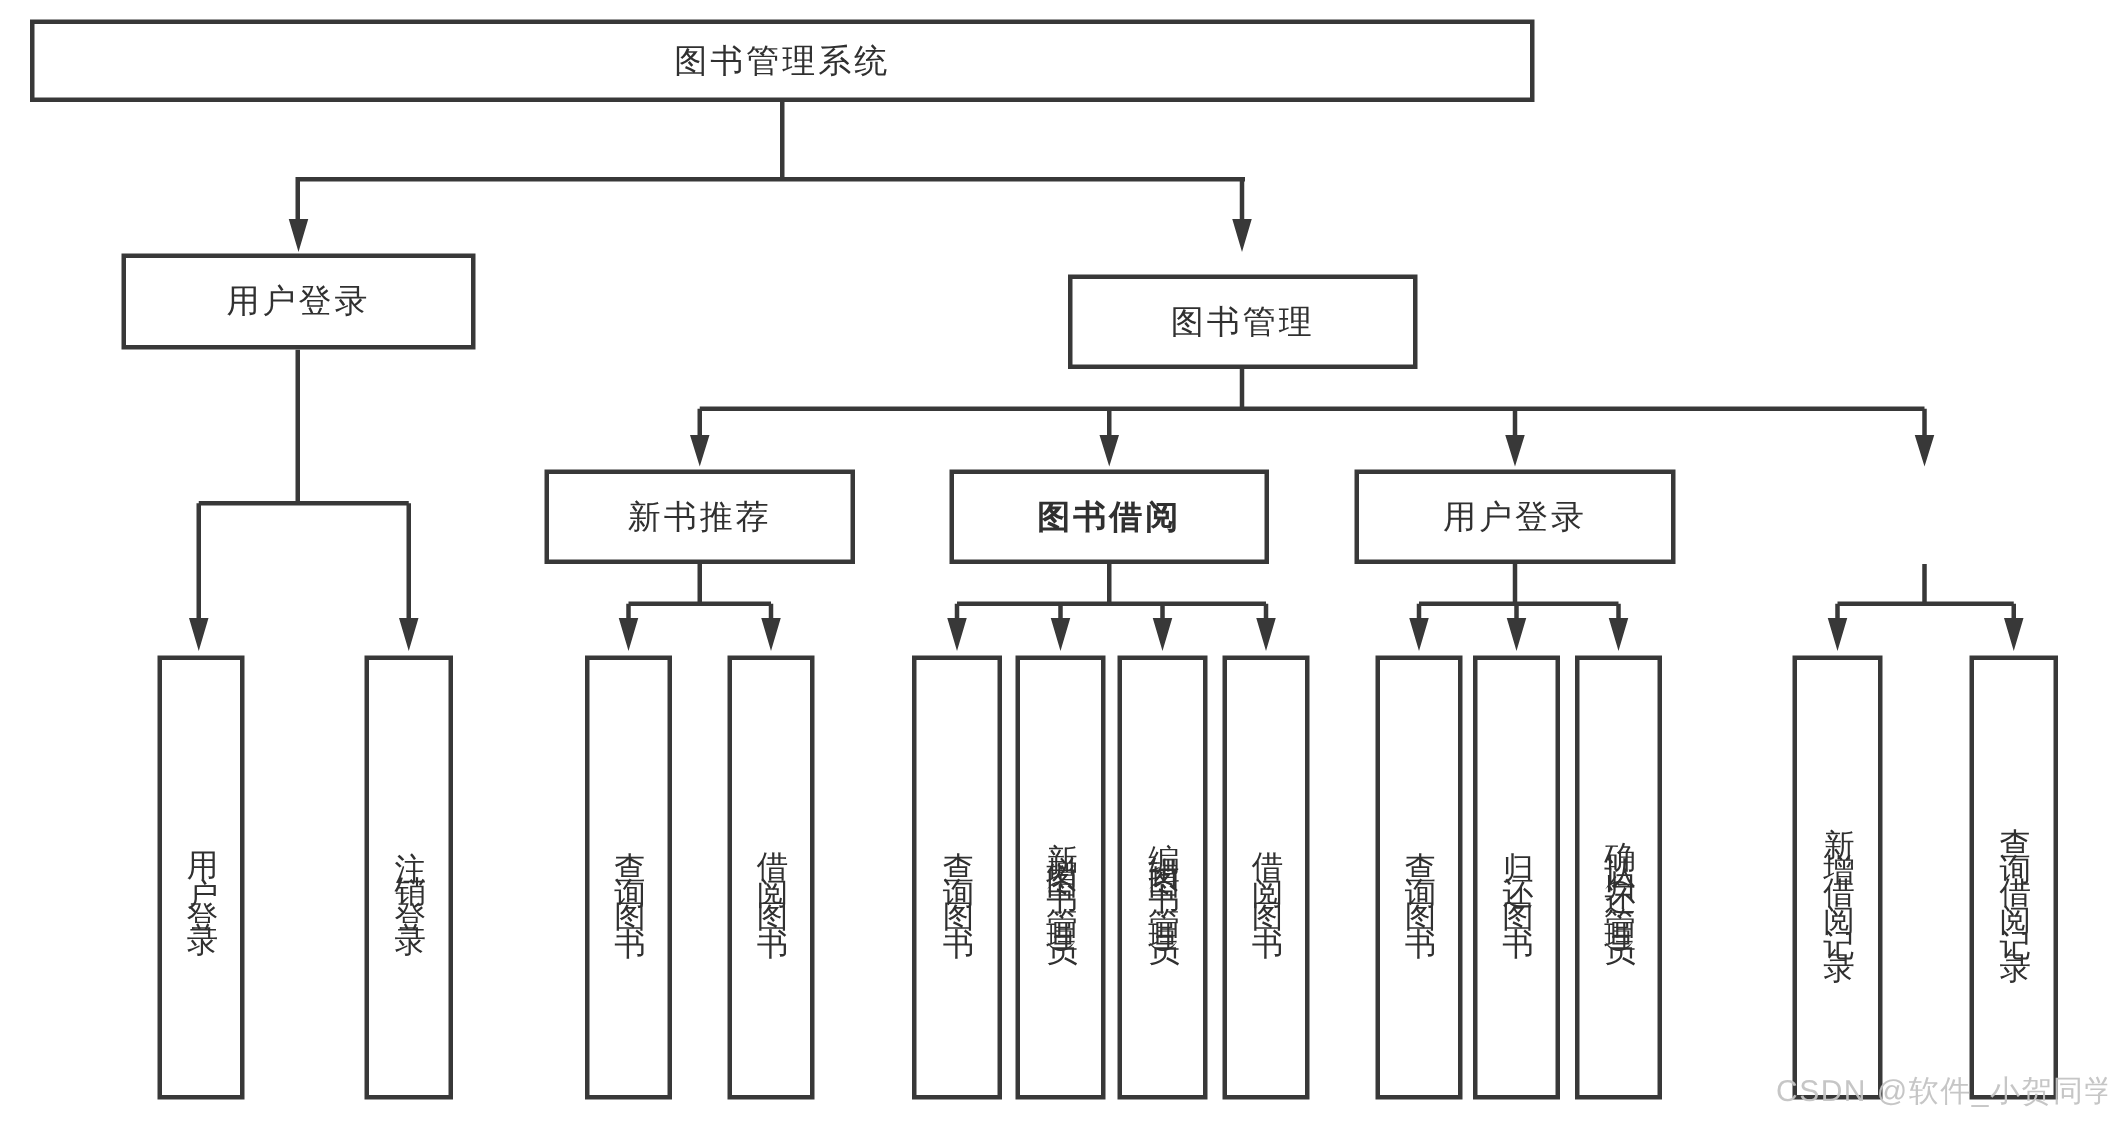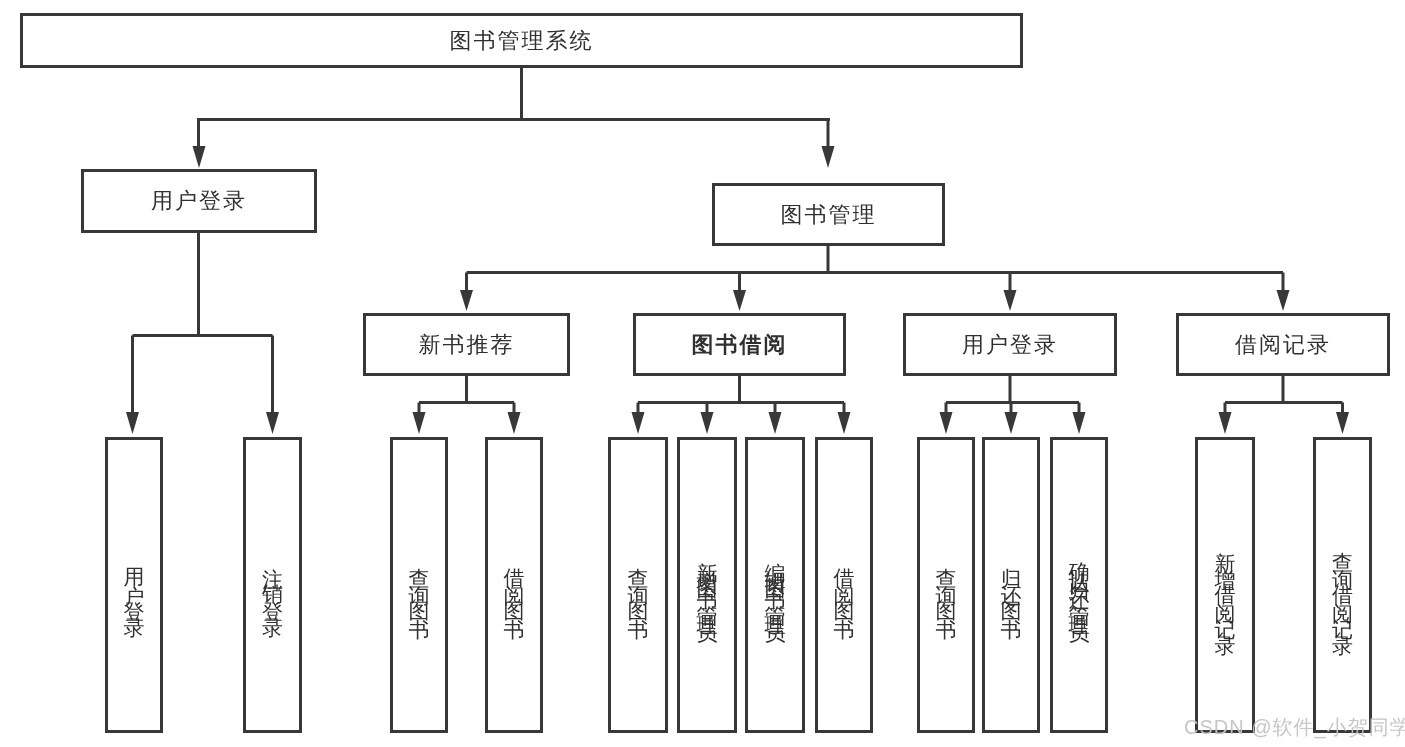--- a/index.html
+++ b/index.html
@@ -111,23 +111,20 @@
 
   <div class="node hnode" style="left:363px;top:313px;width:207px;height:63px;">
     <span>新书推荐</span>
   </div>
   <div class="node hnode" style="left:633px;top:313px;width:213px;height:63px;font-weight:bold;">
     <span>图书借阅</span>
   </div>
   <div class="node hnode" style="left:903px;top:313px;width:214px;height:63px;">
     <span>用户登录</span>
   </div>
-  <div class="node hnode" style="left:1176px;top:313px;width:214px;height:63px;">
-    <span>借阅记录</span>
-  </div>
 
   <div class="node leaf" style="left:105px;top:437px;width:58px;height:296px;">
     <span class="vtext" style="letter-spacing: 0.8em;">用户登录</span>
   </div>
   <div class="node leaf" style="left:243px;top:437px;width:59px;height:296px;">
     <span class="vtext" style="letter-spacing: 0.8em;">注销登录</span>
   </div>
 
   <div class="node leaf" style="left:390px;top:437px;width:58px;height:296px;">
     <span class="vtext" style="letter-spacing: 0.8em;">查询图书</span>

